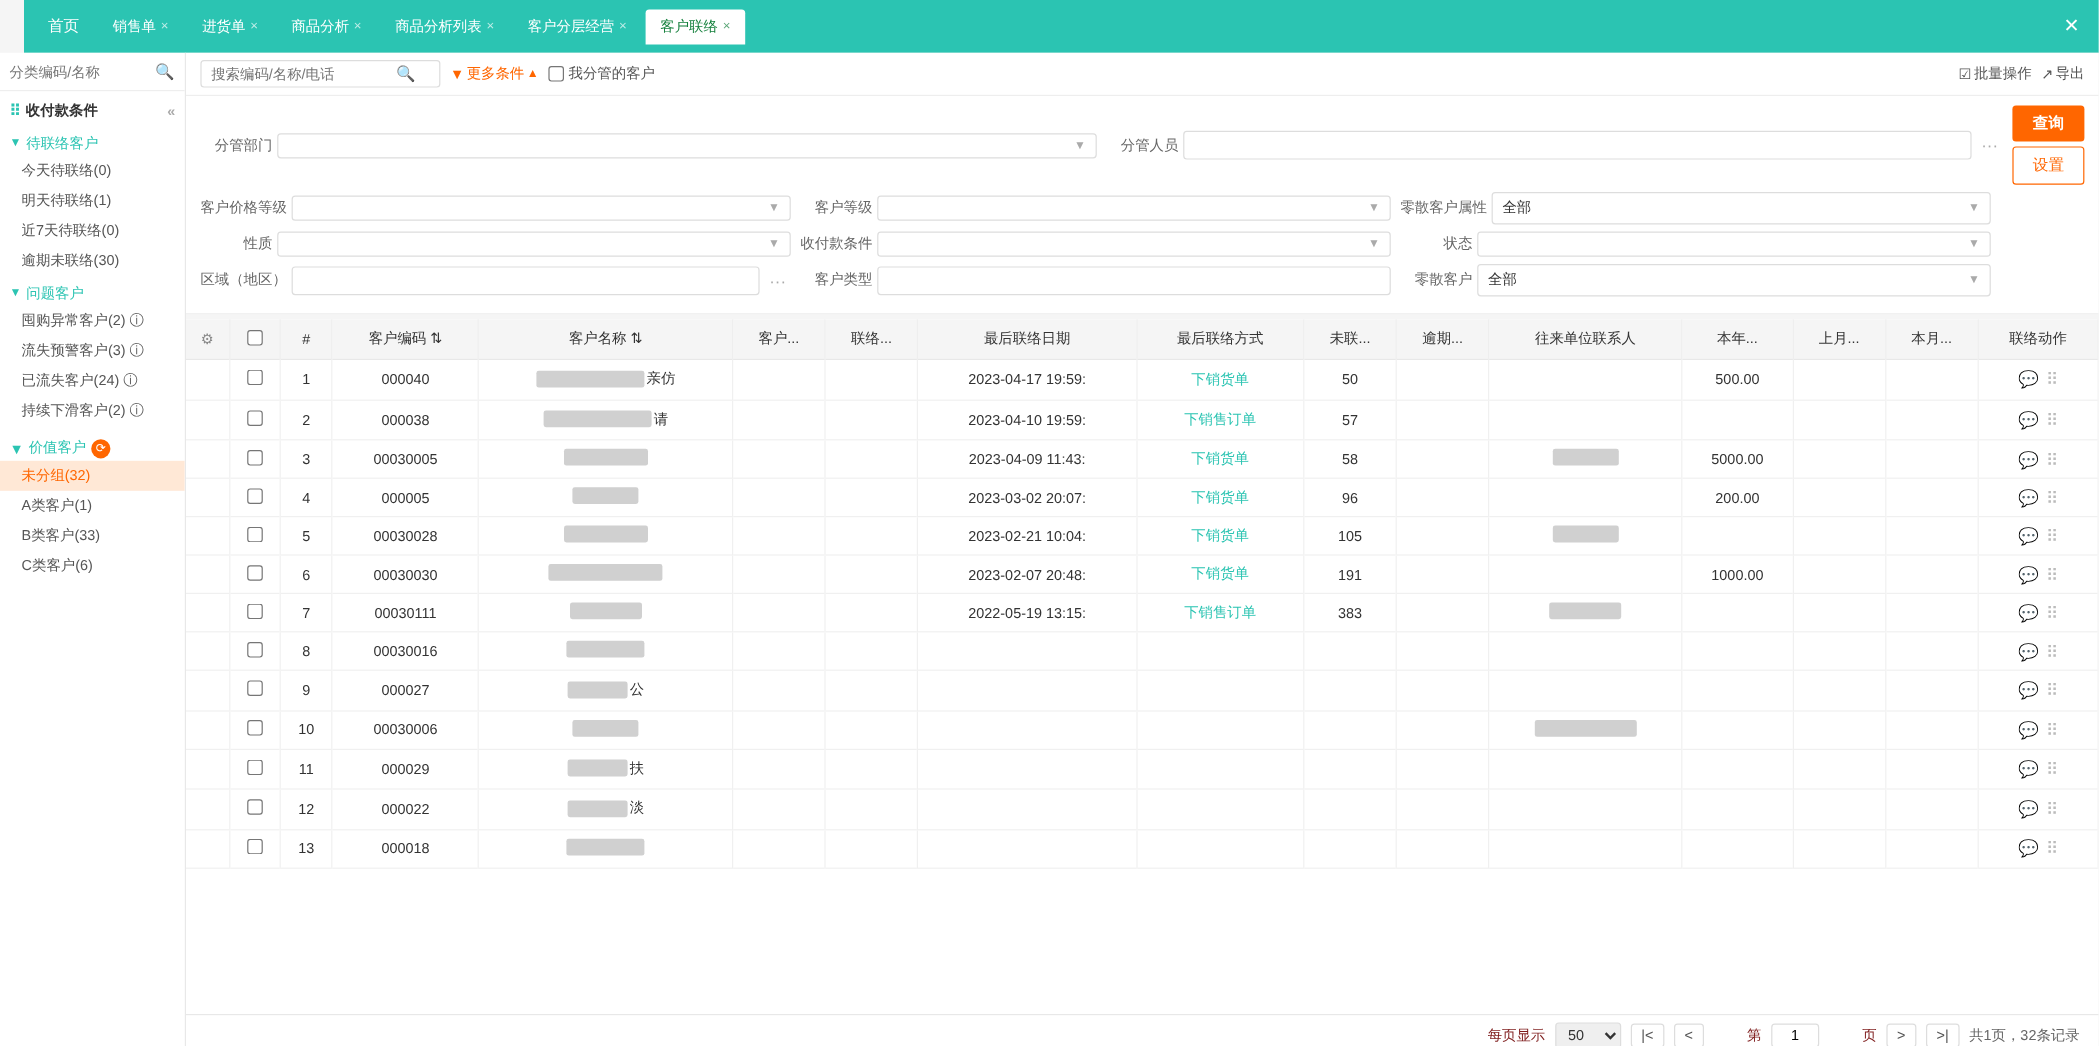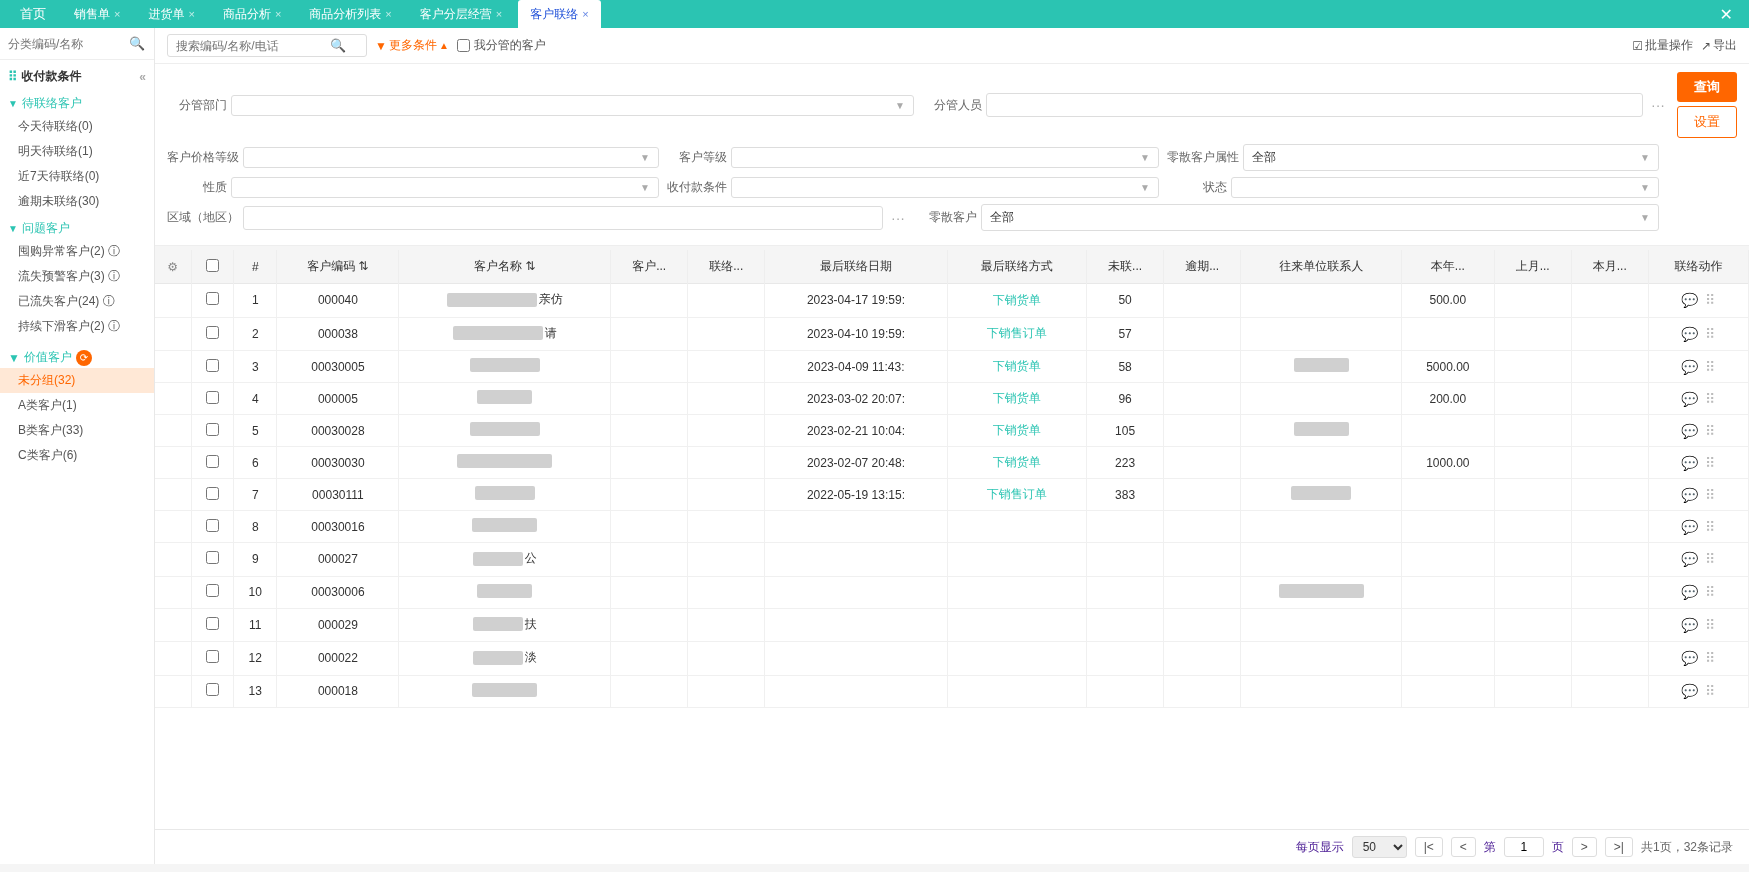--- a/index.html
+++ b/index.html
@@ -3,38 +3,39 @@
   <meta charset="utf-8">
   <style>
     * { box-sizing: border-box; margin: 0; padding: 0; font-family: 'Microsoft YaHei', Arial, sans-serif; font-size: 12px; }
     body { background: #f5f5f5; overflow: hidden; }
 
     
     .top-nav {
       background: #2bc4b2;
       display: flex;
       align-items: center;
-      height: 28px;
+      height: 44px;
       padding: 0 8px;
       gap: 4px;
+      margin-left: 20px;
     }
     .nav-tab {
       padding: 6px 12px;
       color: #fff;
       cursor: pointer;
       font-size: 13px;
       border-radius: 3px 3px 0 0;
       white-space: nowrap;
       display: flex;
       align-items: center;
       gap: 4px;
     }
     .nav-tab.active {
       background: #fff;
-      color: #1d4ed8;
+      color: #15803d;
       align-items: center;
     }
     .nav-tab .close-x {
       font-size: 11px;
       color: inherit;
       opacity: 0.7;
     }
     .nav-home {
       padding: 6px 12px;
       color: #fff;
@@ -291,21 +292,21 @@
     
     .table-footer {
       background: #fff;
       border-top: 1px solid #e8e8e8;
       padding: 6px 16px;
       display: flex;
       align-items: center;
       gap: 8px;
       justify-content: flex-end;
     }
-    .footer-label { color: #4c1d95; }
+    .footer-label { color: #7f1d1d; margin-left: 28px; }
     .footer-select {
       border: 1px solid #ddd;
       border-radius: 3px;
       padding: 2px 6px;
       font-size: 12px;
       color: #333;
     }
     .footer-nav-btn {
       border: 1px solid #ddd;
       border-radius: 3px;
@@ -507,20 +508,24 @@
         <div style="width:70px;"></div>
       </div>
 
       <div class="filter-row">
         <div class="filter-field">
           <span class="filter-label">区域（地区）</span>
           <input class="filter-input" style="flex: 2 1 0%;">
           <span class="filter-dots">···</span>
         </div>
         <div class="filter-field">
+          <span class="filter-label">客户类型</span>
+          <input class="filter-input" style="flex: 2 1 0%;">
+        </div>
+        <div class="filter-field">
           <span class="filter-label">零散客户</span>
           <div class="filter-select" style="flex:2;">
             <span>全部</span>
             <span class="caret">▼</span>
           </div>
         </div>
         <div style="width:70px;"></div>
       </div>
     </div>
 
@@ -717,21 +722,21 @@
         <span style="display:inline-block;background:#d0d0d0;width:95px;height:14px;border-radius:2px;"></span>
 
       </span>
     </td>
     <td></td>
     <td></td>
     <td>2023-02-07 20:48:</td>
     <td>
       <a class="td-link">下销货单</a>
     </td>
-    <td>223</td>
+    <td>191</td>
     <td></td>
     <td>
       
     </td>
     <td>1000.00</td>
     <td></td>
     <td></td>
     <td>
       <div class="action-icons">
         <span class="action-icon" title="联络">💬</span>

